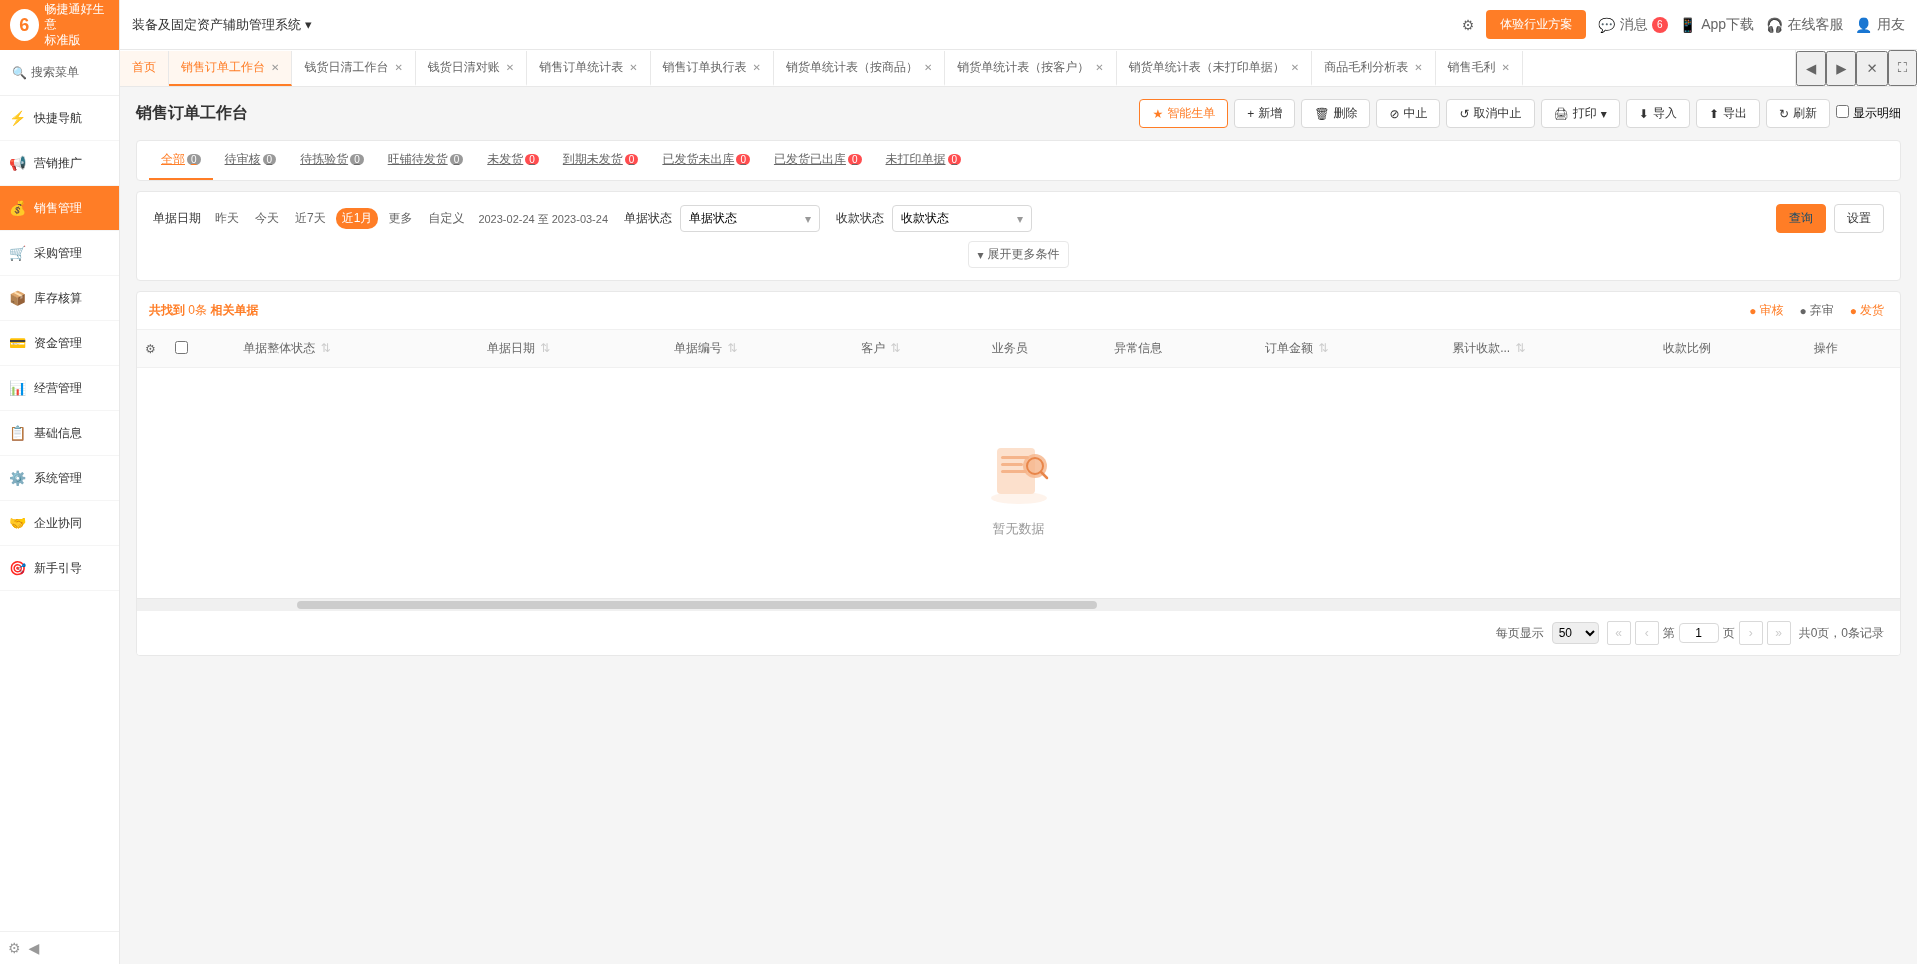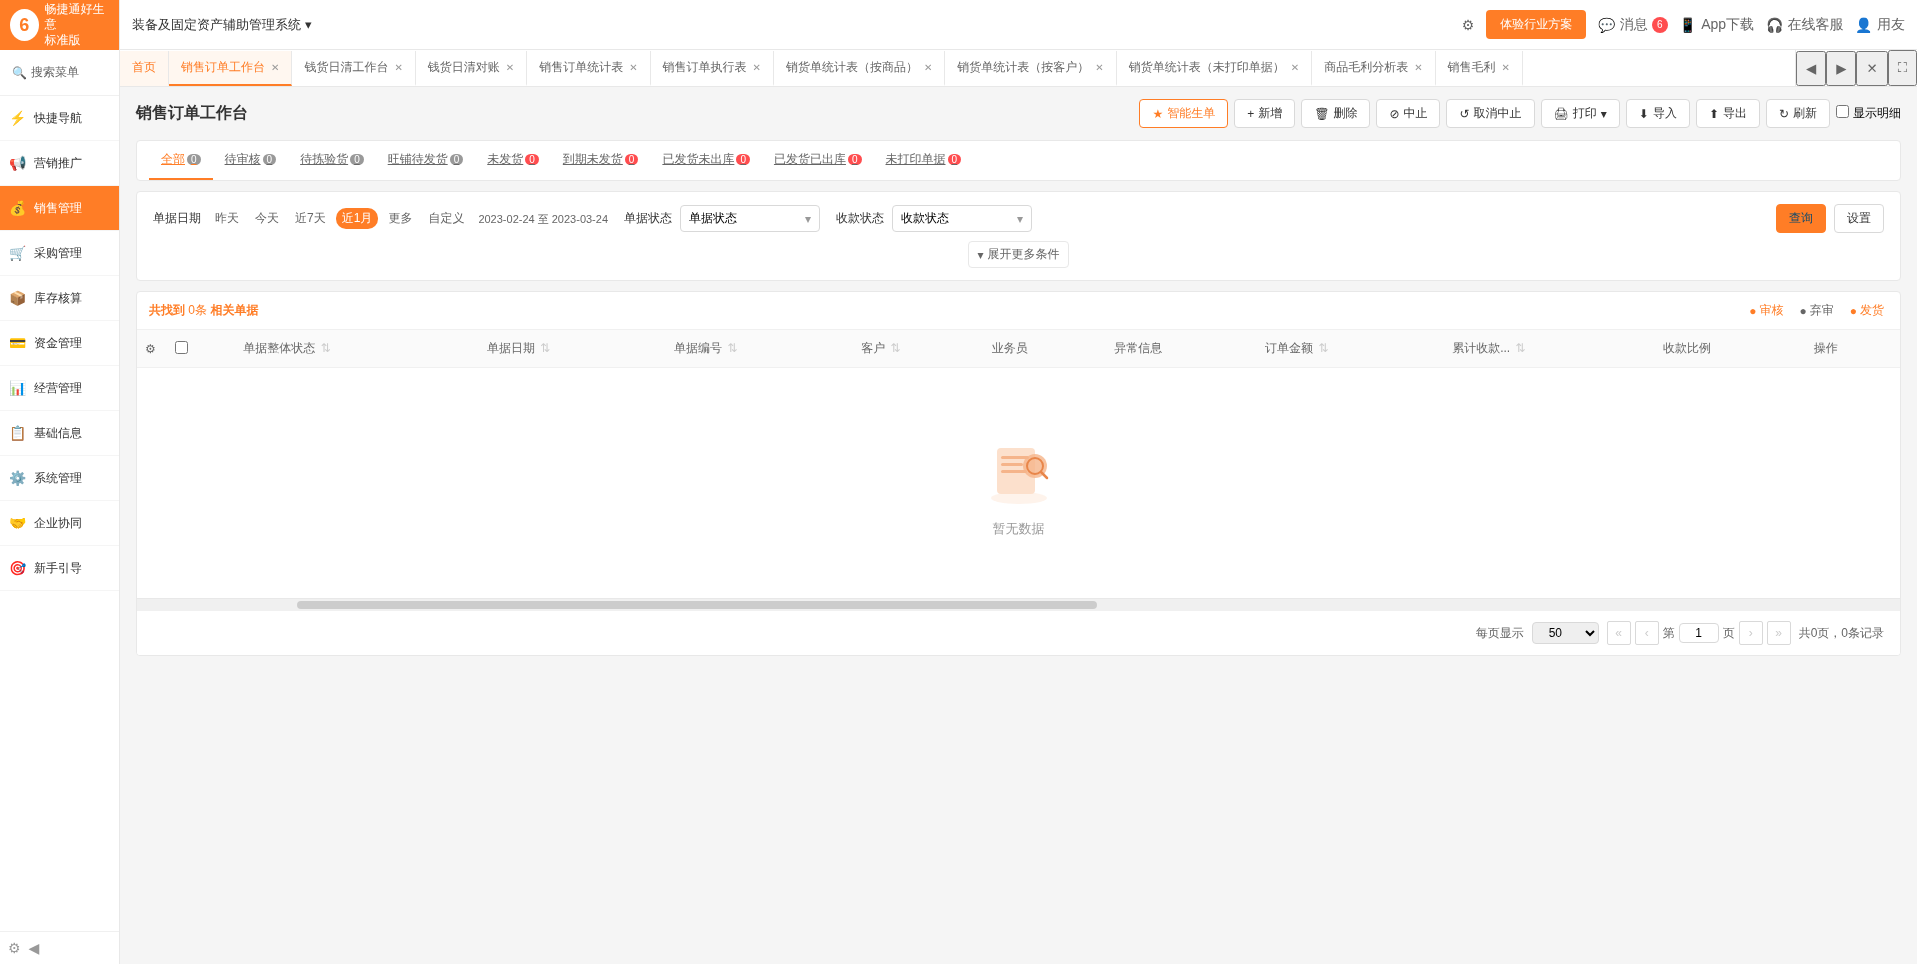--- a/index.html
+++ b/index.html
@@ -81,21 +81,21 @@
     .th-checkbox { width: 30px; }
 
     
     .empty-state { display: flex; flex-direction: column; align-items: center; justify-content: center; padding: 60px 20px; }
     .empty-icon { width: 80px; height: 80px; margin-bottom: 12px; }
     .empty-text { color: #999; font-size: 13px; }
 
     
     .pagination { padding: 10px 16px; display: flex; align-items: center; justify-content: flex-end; gap: 8px; border-top: 1px solid #f0f0f0; background: #fff; }
     .pagination-label { font-size: 12px; color: #666; }
-    .pagination-select { border: 1px solid #d9d9d9; border-radius: 4px; padding: 2px 12px; font-size: 12px; }
+    .pagination-select { border: 1px solid #d9d9d9; border-radius: 4px; padding: 2px 2px; font-size: 12px; }
     .pagination-nav { display: flex; align-items: center; gap: 4px; }
     .pagination-btn { width: 24px; height: 24px; display: flex; align-items: center; justify-content: center; cursor: pointer; color: #666; border: 1px solid #d9d9d9; border-radius: 2px; background: #fff; font-size: 12px; }
     .pagination-btn.disabled { color: #ccc; cursor: not-allowed; }
     .pagination-input { width: 40px; border: 1px solid #d9d9d9; border-radius: 4px; padding: 2px 4px; text-align: center; font-size: 12px; }
     .pagination-total { font-size: 12px; color: #666; }
 
     
     .scrollbar-container { height: 12px; background: #f0f0f0; border-top: 1px solid #e8e8e8; position: relative; }
     .scrollbar-thumb { height: 8px; background: #ccc; border-radius: 4px; position: absolute; top: 2px; left: 160px; width: 800px; }
   </style>

